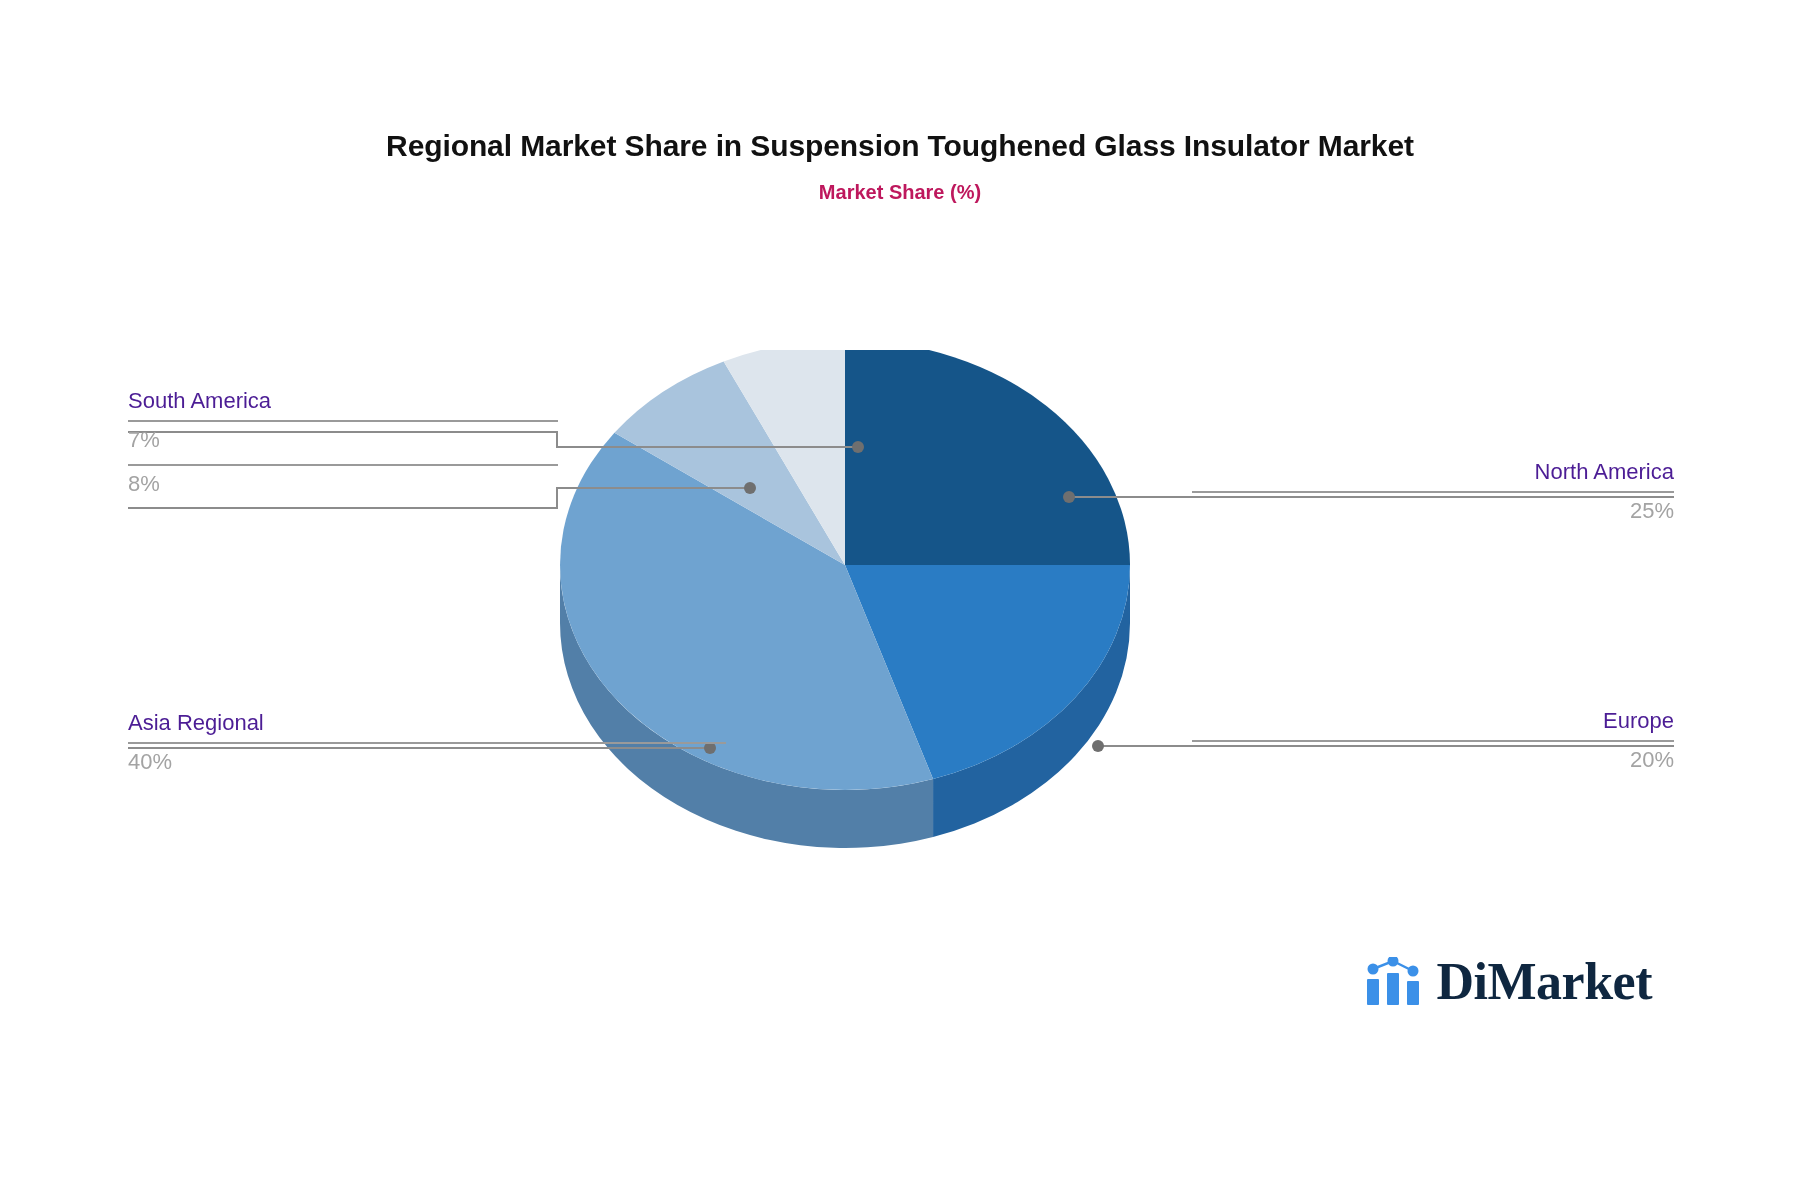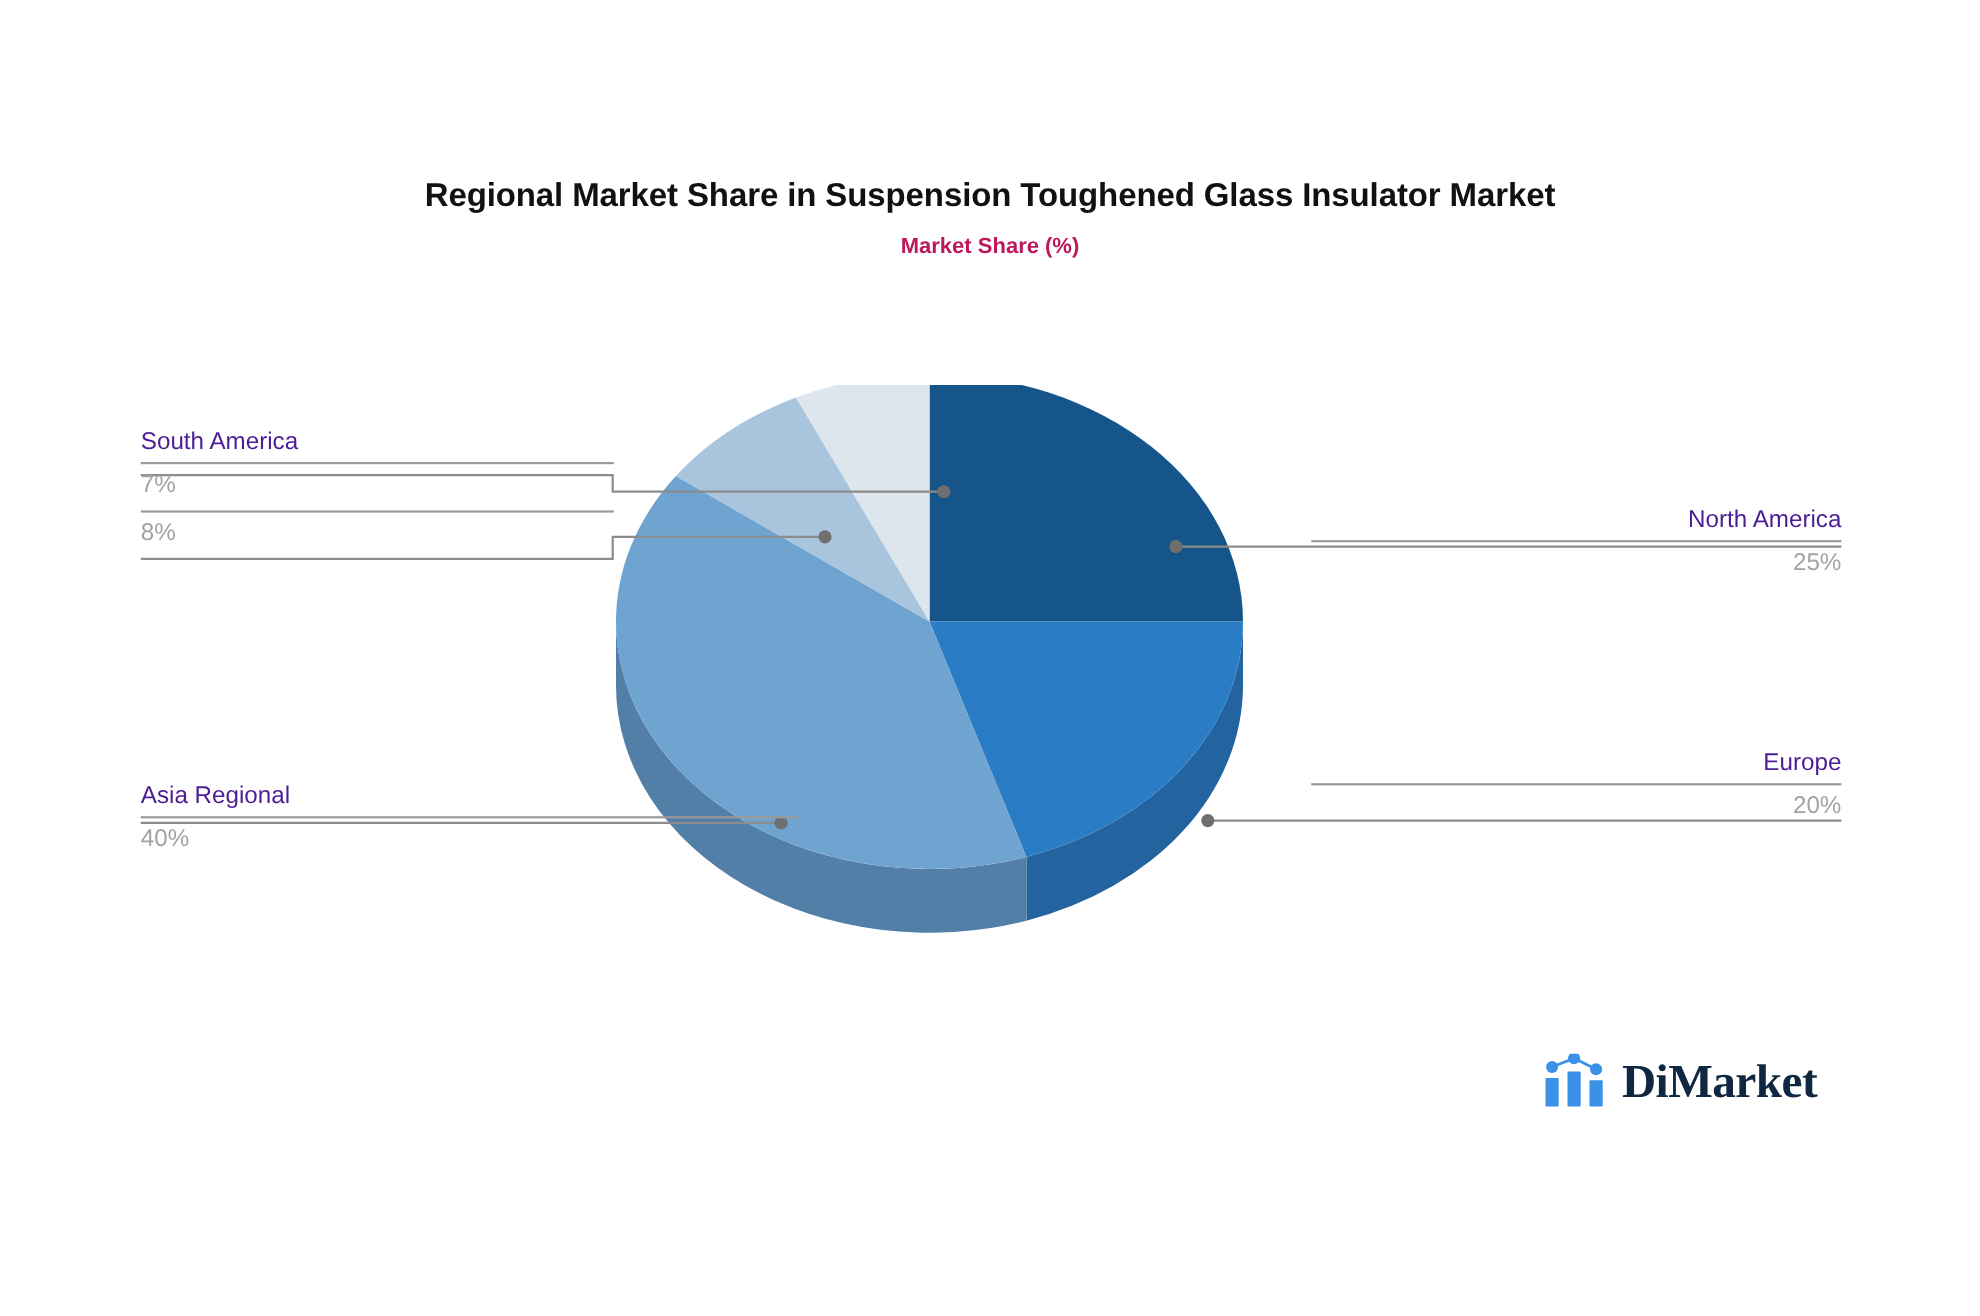--- a/index.html
+++ b/index.html
@@ -19,21 +19,20 @@
     overflow: hidden;
   }
 
   
   #title-block {
     position: absolute;
     top: 128px;
     left: 0;
     width: 1800px;
     text-align: center;
-    margin-top: 32px;
   }
   #chart-title {
     font-size: 30px;
     font-weight: bold;
     color: #111111;
     letter-spacing: -0.1px;
     line-height: 1.2;
     margin: 0;
   }
   #chart-subtitle {
@@ -77,21 +76,21 @@
   .callout.left  .cl-name,
   .callout.left  .cl-value { text-align: left; }
   .callout.right .cl-name,
   .callout.right .cl-value { text-align: right; }
 
   
   #cl-south-america      { left: 128px;  top: 388px;  width: 430px; }
   #cl-middle-east-africa { left: 128px;  top: 464px;  width: 430px; }
   #cl-asia-pacific       { left: 128px;  top: 710px;  width: 598px; }
   #cl-north-america      { left: 1192px; top: 459px;  width: 482px; }
-  #cl-europe             { left: 1192px; top: 680px;  width: 482px; }
+  #cl-europe             { left: 1192px; top: 708px;  width: 482px; }
 
   
   #leaders {
     position: absolute;
     left: 0;
     top: 0;
     width: 1800px;
     height: 1196px;
     pointer-events: none;
   }
@@ -101,21 +100,21 @@
     position: absolute;
     right: 148px;
     bottom: 188px;
     display: flex;
     align-items: center;
     gap: 14px;
   }
   #logo-mark { display: block; }
   #logo-text {
     font-family: "Liberation Serif", serif;
-    font-size: 43px;
+    font-size: 52px;
     font-weight: bold;
     color: #0f2740;
     letter-spacing: -0.5px;
     line-height: 1;
   }
 </style>
 </head>
 <body>
 
 <div id="canvas">

